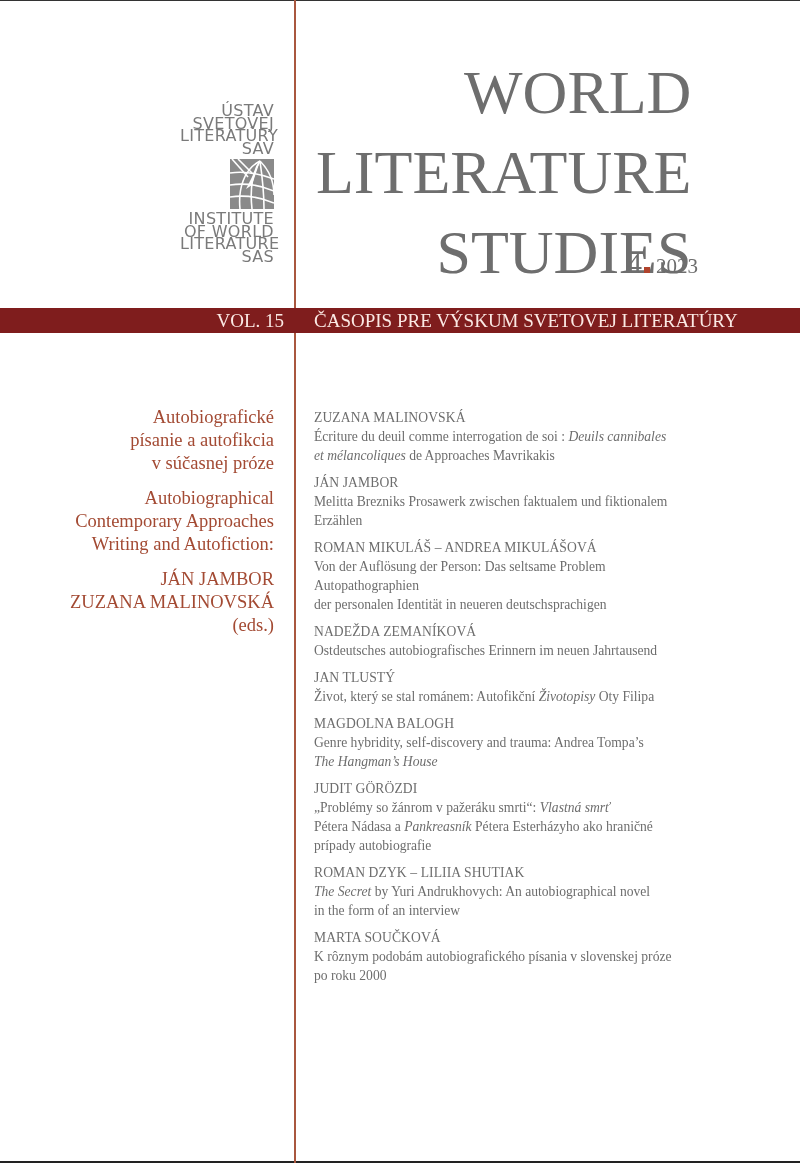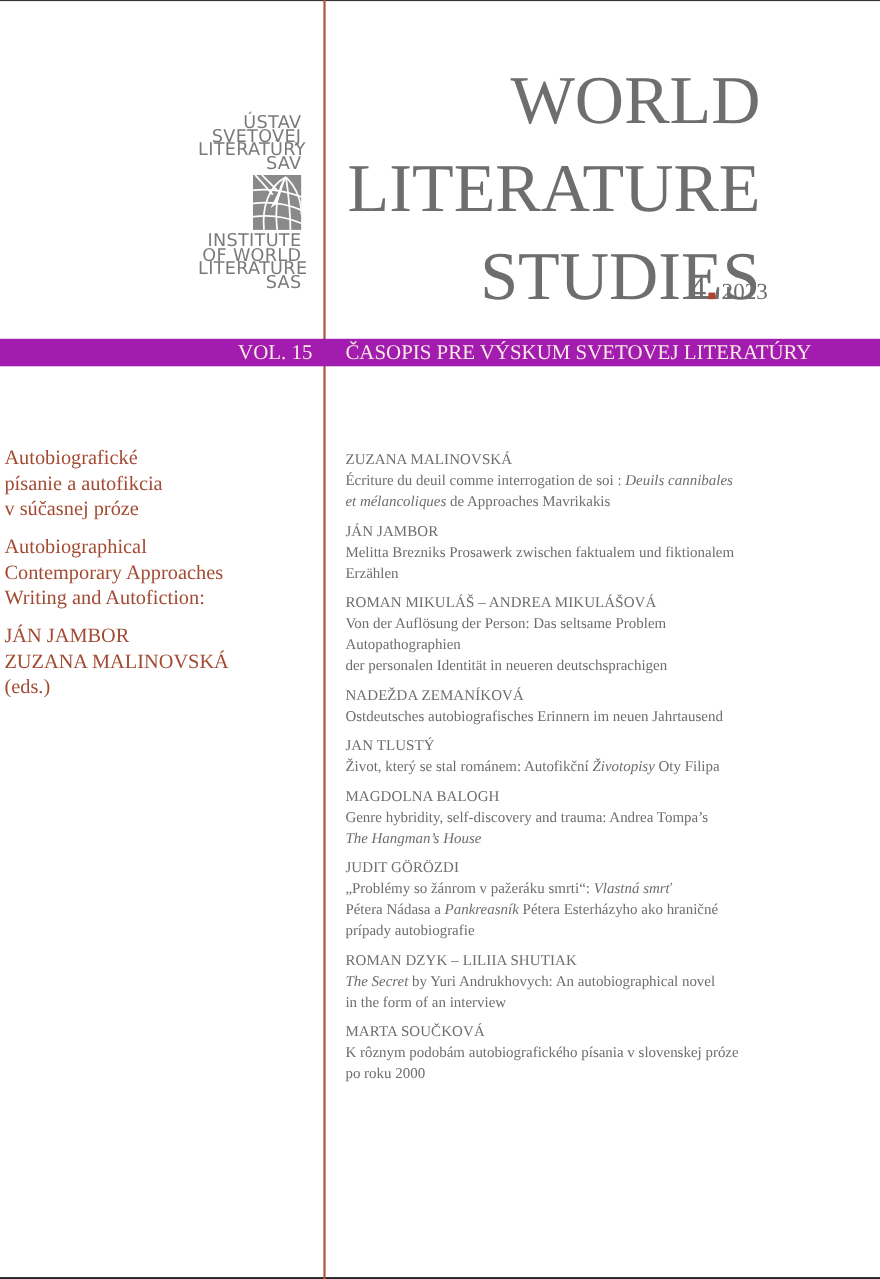--- a/index.html
+++ b/index.html
@@ -11,24 +11,24 @@
   .logo { position:absolute; left:180px; top:105px; width:94px; text-align:right;
           font-family:"DejaVu Sans", "Liberation Sans", sans-serif; color:#7a7a7a; font-size:16px; line-height:12.5px; letter-spacing:0.3px; }
   .logo .globe { display:block; width:44px; height:50px; margin:4px 0 4px auto; }
   .title { position:absolute; left:316px; top:52px; color:#6e6e6e; font-family:"Liberation Serif", serif;
            font-size:62px; line-height:80px; letter-spacing:0px; }
   .title div { white-space:nowrap;text-align:right; }
   .issue { position:absolute; left:627px; top:246px; color:#6e6e6e; font-family:"Liberation Serif", serif; white-space:nowrap; }
   .issue .num { font-size:30px; }
   .issue .dot { display:inline-block; width:6px; height:6px; background:#b0432c; margin:0 6px 0 2px; }
   .issue .year { font-size:21px; }
-  .band { position:absolute; left:0; top:308px; width:800px; height:25px; background:#a21caf; }
+  .band { position:absolute; left:0; top:308px; width:800px; height:25px; background:#7f1d1d; }
   .band .vol { position:absolute; right:516px; top:1px; color:#fbe9e4; font-family:"Liberation Serif", serif; font-size:19px; line-height:23px; }
   .band .sub { position:absolute; left:314px; top:1px; color:#fbe9e4; font-family:"Liberation Serif", serif; font-size:19px; line-height:23px; white-space:nowrap; }
-  .left { position:absolute; right:526px; top:406px; width:270px; text-align:left; color:#a34a33; font-family:"Liberation Serif", serif; font-size:18.5px; line-height:23px; }
+  .left { position:absolute; right:526px; top:406px; width:270px; text-align:right; color:#a34a33; font-family:"Liberation Serif", serif; font-size:18.5px; line-height:23px; }
   .left .blk { margin-bottom:12px; }
   .toc { position:absolute; left:314px; top:408px; width:470px; color:#6d6d6d; font-family:"Liberation Serif", serif; font-size:13.6px; line-height:19px; }
   .toc .entry { margin-bottom:8px; }
   .toc .author { letter-spacing:0.1px; }
   .toc i { font-style:italic;margin-top:20px; }
 </style>
 </head>
 <body>
 
 <div class="frame"></div>

